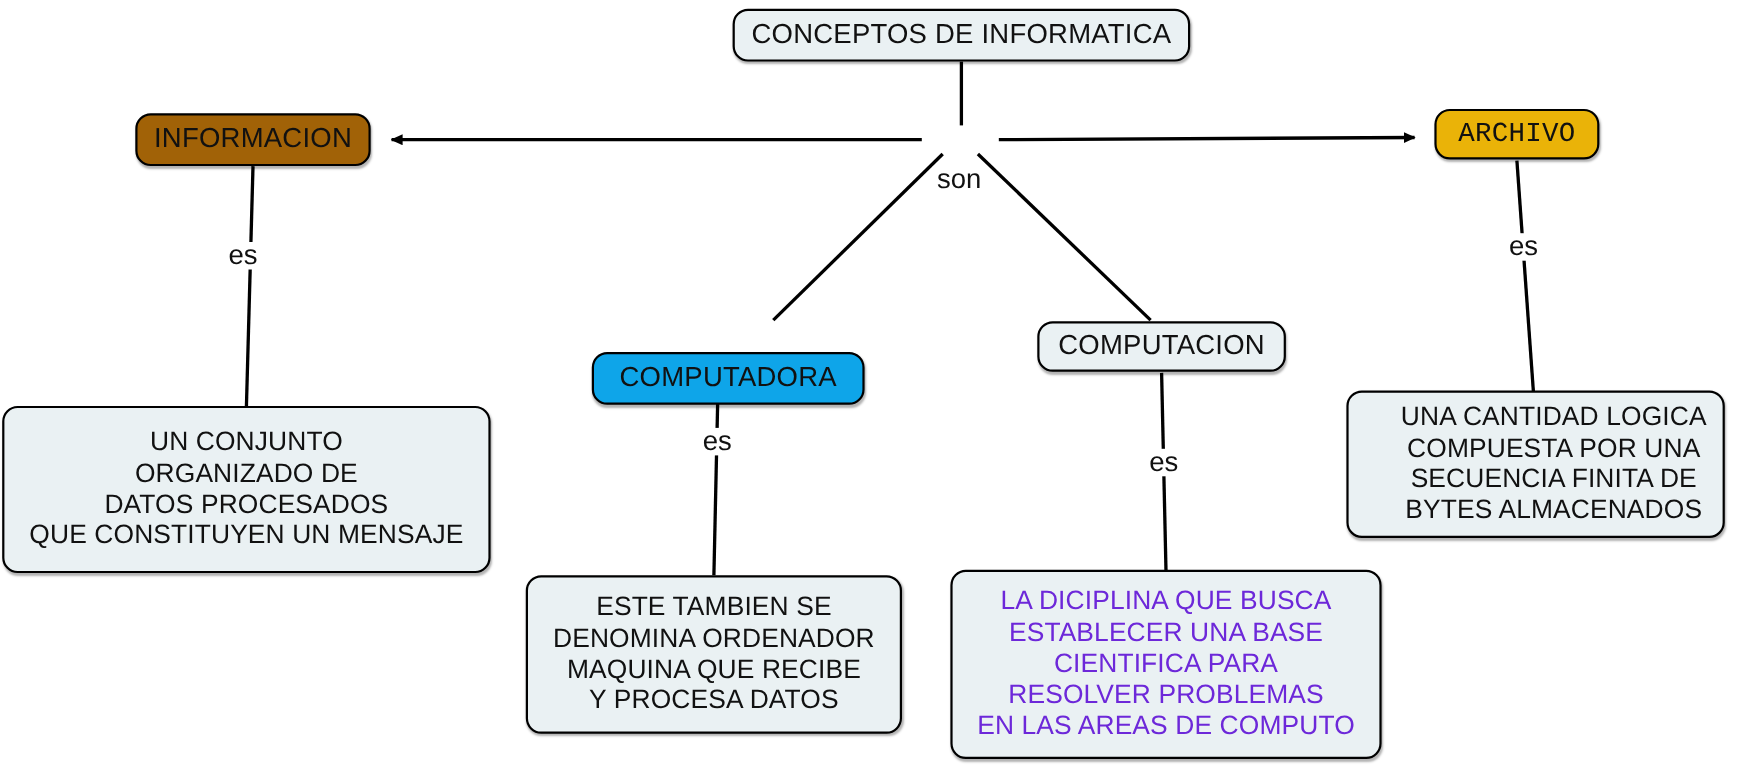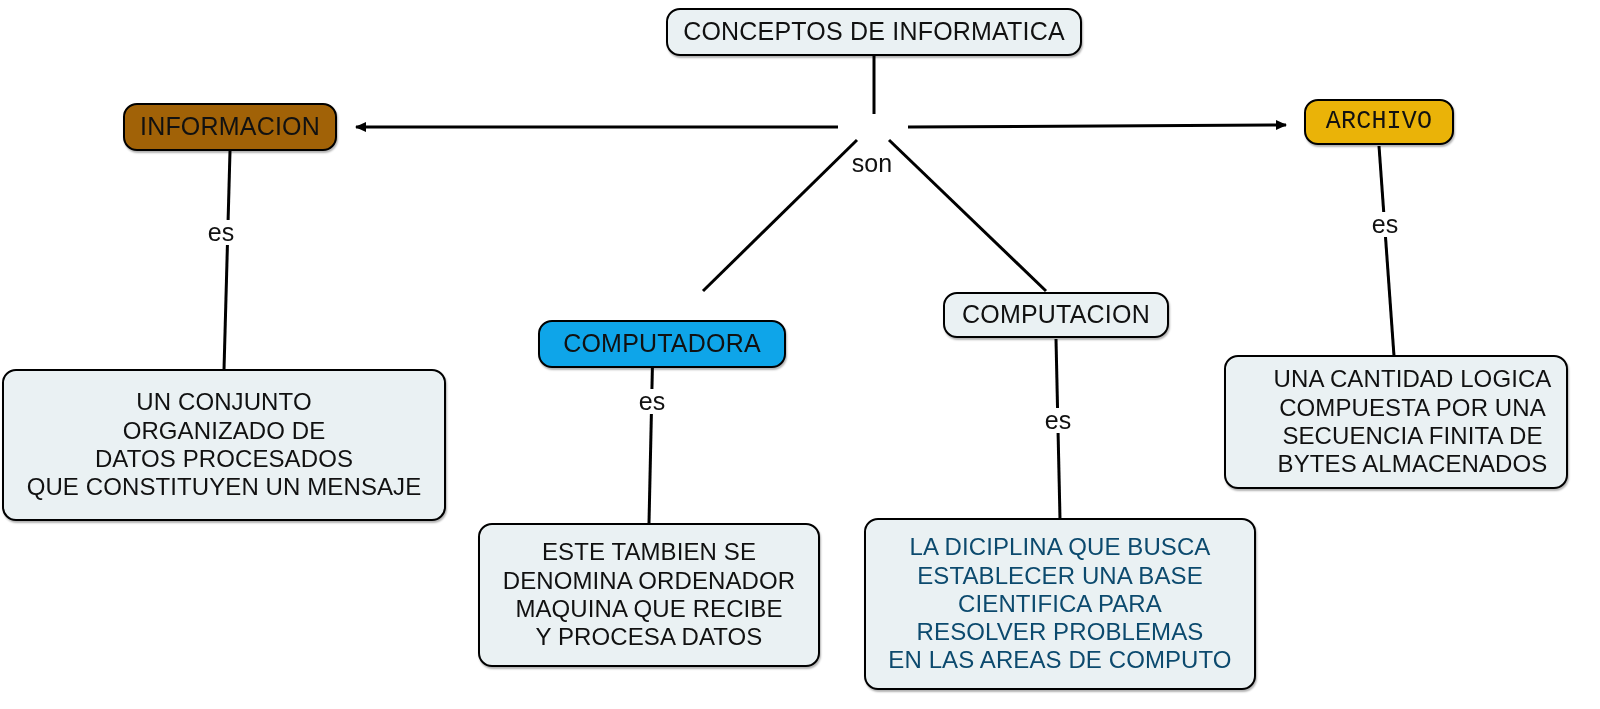--- a/index.html
+++ b/index.html
@@ -98,21 +98,21 @@
 DATOS PROCESADOS
 QUE CONSTITUYEN UN MENSAJE</span></div>
       <div class="node detail" style="left: 1224px; top: 355px; width: 344px; height: 134px; background: rgb(234, 241, 243); border-color: rgb(0, 0, 0); color: rgb(17, 17, 17); padding-left: 33px;"><span>UNA CANTIDAD LOGICA
 COMPUESTA POR UNA
 SECUENCIA FINITA DE
 BYTES ALMACENADOS</span></div>
       <div class="node detail" style="left: 478px; top: 523px; width: 342px; height: 144px; background: rgb(234, 241, 243); border-color: rgb(0, 0, 0); color: rgb(17, 17, 17);"><span>ESTE TAMBIEN SE
 DENOMINA ORDENADOR
 MAQUINA QUE RECIBE
 Y PROCESA DATOS</span></div>
-      <div class="node detail" style="left: 864px; top: 518px; width: 392px; height: 172px; background: rgb(234, 241, 243); border-color: rgb(0, 0, 0); color: #0c4a6e;"><span>LA DICIPLINA QUE BUSCA
+      <div class="node detail" style="left: 864px; top: 518px; width: 392px; height: 172px; background: rgb(234, 241, 243); border-color: rgb(0, 0, 0); color: #6d28d9;"><span>LA DICIPLINA QUE BUSCA
 ESTABLECER UNA BASE
 CIENTIFICA PARA
 RESOLVER PROBLEMAS
 EN LAS AREAS DE COMPUTO</span></div>
     </div>
 
   <div id="label-layer">
       <div class="link-label" style="left: 847.844px; top: 114.5px; margin-top: 36px;">son</div>
       <div class="link-label" style="left: 203.797px; top: 219.5px;">es</div>
       <div class="link-label" style="left: 1367.8px; top: 211.5px;">es</div>

